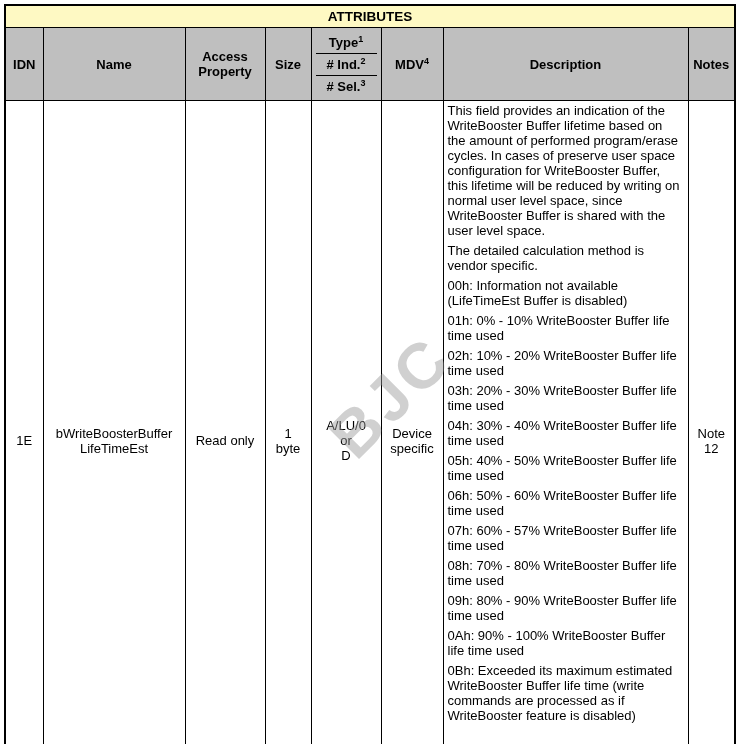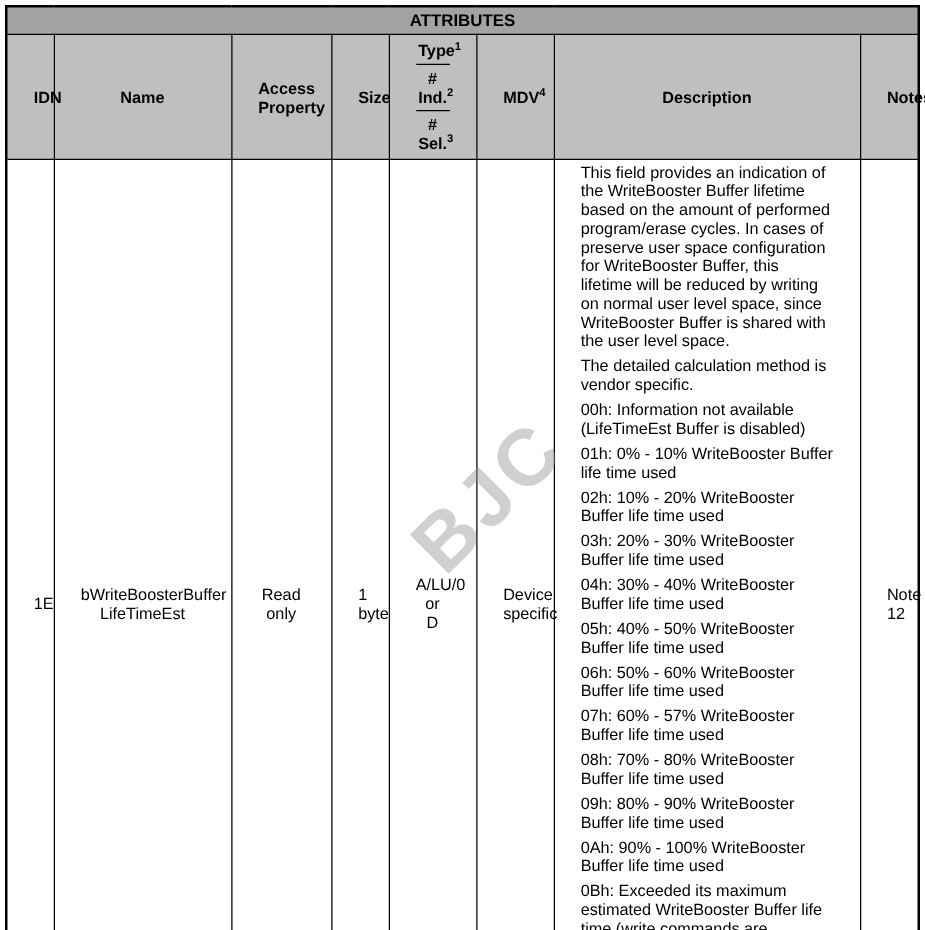--- a/index.html
+++ b/index.html
@@ -20,26 +20,26 @@
     position: absolute;
     left: 4px;
     top: 4px;
     width: 732px;
     border-collapse: collapse;
     table-layout: fixed;
     border: 2px solid #000;
   }
   table.attr-table th, table.attr-table td {
     border: 1px solid #000;
-    padding: 2px 21px;
+    padding: 2px 4px;
     font-size: 13px;
     line-height: 15px;
   }
   tr.title-row th {
-    background: #a3a3a3;
+    background: #fef9c3;
     font-weight: bold;
     text-align: center;
     font-size: 13.5px;
     padding: 3px 0;
   }
   tr.header-row th {
     background: #bfbfbf;
     font-weight: bold;
     text-align: center;
     vertical-align: middle;

